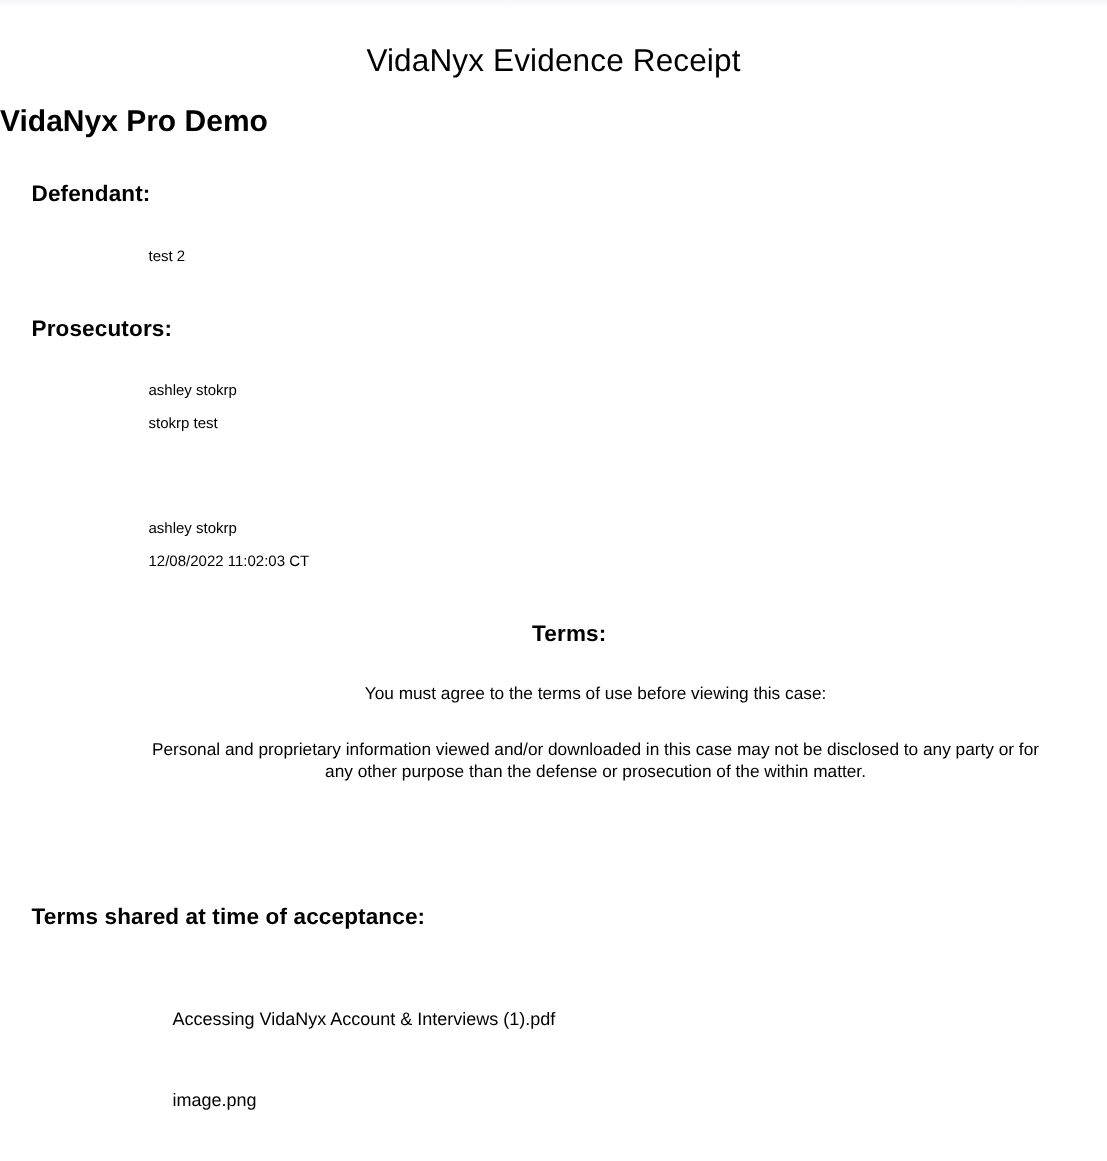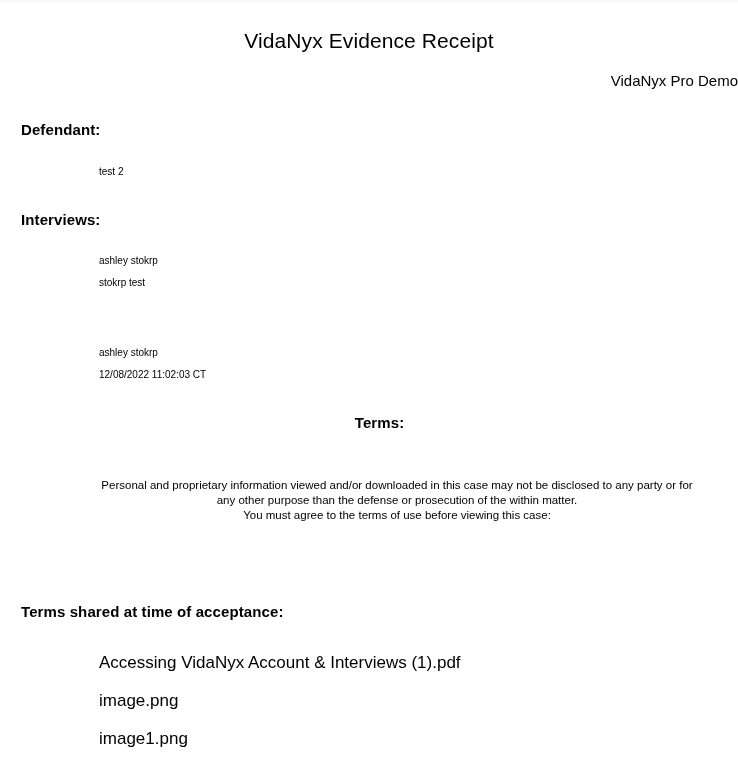--- a/index.html
+++ b/index.html
@@ -30,23 +30,23 @@
   }
   .doc-title {
     text-align: center;
     font-size: 21px;
     font-weight: normal;
     line-height: 26px;
     letter-spacing: 0.1px;
     margin: 0;
   }
   .doc-subtitle {
-    text-align: right;
-    font-size: 15px;
-    font-weight: normal;
+    text-align: left;
+    font-size: 20px;
+    font-weight: bold;
     line-height: 22px;
     margin: 0;
     padding-top: 16px;
   }
   .section {
     position: relative;
   }
   .section-heading {
     font-size: 15px;
     font-weight: bold;
@@ -78,24 +78,24 @@
   .sec-prosecutors { padding-top: 27px; }
   .sec-prosecutors .body-block { padding-top: 21px; }
   .sec-accepted { padding-top: 27px; }
   .sec-accepted .body-block { padding-top: 21px; }
   .sec-terms { padding-top: 27px; text-align: center; }
   .sec-terms .body-block { padding-top: 24px; }
   .terms-second { padding-top: 22px; }
   .sec-files { padding-top: 79px; }
   .sec-files .body-block { padding-top: 23px; }
   .file-line {
-    font-size: 17px;
+    font-size: 12px;
     font-weight: normal;
     line-height: 38px;
-    margin: 0;
+    margin: 16px;
     white-space: nowrap;
   }
 </style>
 </head>
 <body>
 
 <div class="top-band"></div>
 
 <div class="page">
 
@@ -104,39 +104,39 @@
   <h2 class="doc-subtitle">VidaNyx Pro Demo</h2>
 
   <div class="section sec-defendant">
     <div class="section-heading">Defendant:</div>
     <div class="body-block">
       <p class="body-line">test 2</p>
     </div>
   </div>
 
   <div class="section sec-prosecutors">
-    <div class="section-heading">Interviews:</div>
+    <div class="section-heading">Prosecutors:</div>
     <div class="body-block">
       <p class="body-line">ashley stokrp</p>
       <p class="body-line">stokrp test</p>
     </div>
   </div>
 
   <div class="section sec-accepted">
     <div class="body-block">
       <p class="body-line">ashley stokrp</p>
       <p class="body-line">12/08/2022 11:02:03 CT</p>
     </div>
   </div>
 
   <div class="section sec-terms">
     <div class="section-heading">Terms:</div>
     <div class="body-block">
+      <p class="para">You must agree to the terms of use before viewing this case:</p>
       <p class="para terms-second">Personal and proprietary information viewed and/or downloaded in this case may not be disclosed to any party or for any other purpose than the defense or prosecution of the within matter.</p>
-      <p class="para">You must agree to the terms of use before viewing this case:</p>
     </div>
   </div>
 
   <div class="section sec-files">
     <div class="section-heading">Terms shared at time of acceptance:</div>
     <div class="body-block">
       <p class="file-line">Accessing VidaNyx Account &amp; Interviews (1).pdf</p>
       <p class="file-line">image.png</p>
       <p class="file-line">image1.png</p>
 

